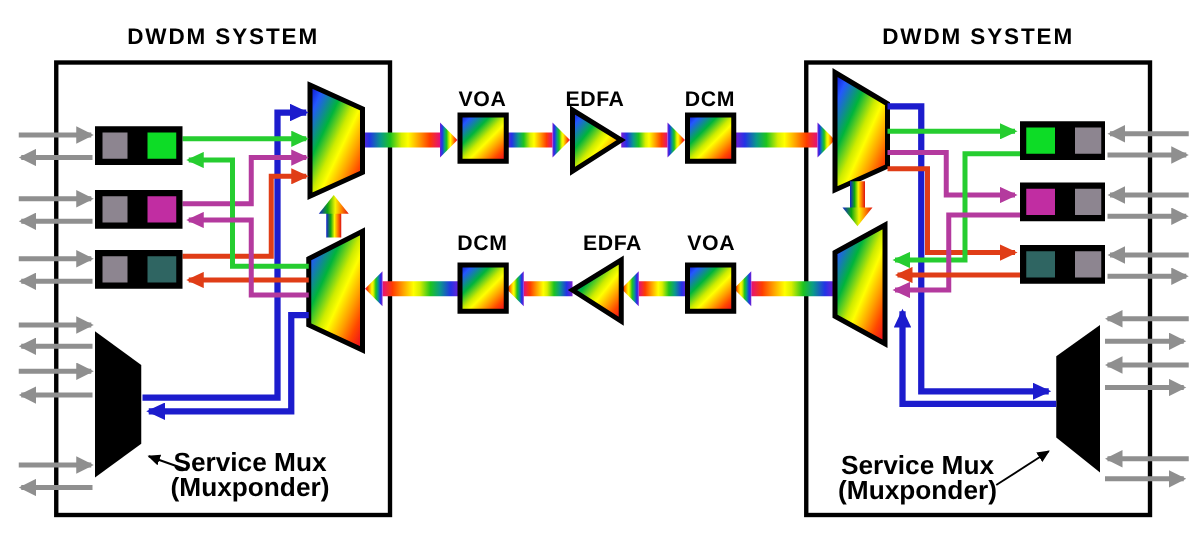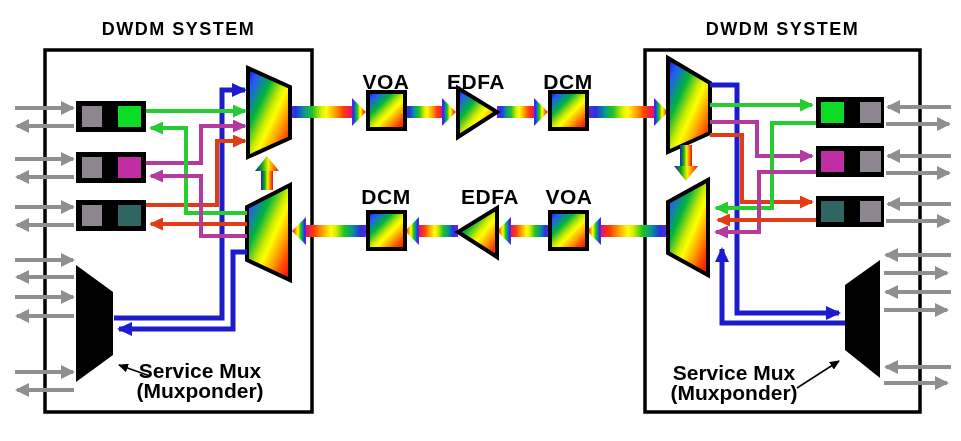--- a/index.html
+++ b/index.html
@@ -1,21 +1,21 @@
 <!DOCTYPE html>
 <html style="--ch-green: #0ddc26; --ch-magenta: #c12da2; --ch-teal: #2f6562; --module-gray: #8d8590; --wire-green: #26cd30; --wire-magenta: #b43a9e; --wire-red: #e03d17; --wire-blue: #1c1ccd; --client-gray: #8f8f8f; --outline: #000000;"><head>
 <meta charset="utf-8">
 <style>
   html,body{margin:0;padding:0;background:#fff;}
   .stage{position:relative;width:961px;height:441px;background:#fff;overflow:hidden;
          font-family:"Liberation Sans",sans-serif;}
   .stage svg{position:absolute;left:0;top:0;}
   .lbl{position:absolute;color:#000;font-weight:bold;text-align:center;white-space:nowrap;}
   .title{font-size:18px;letter-spacing:1.5px;}
-  .comp{font-size:21px;letter-spacing:0.5px;}
+  .comp{font-size:17px;letter-spacing:0.5px;}
   .smx{font-size:21px;line-height:20px;}
   
   .f-chgreen{fill:var(--ch-green);}   .f-chmagenta{fill:var(--ch-magenta);}
   .f-chteal{fill:var(--ch-teal);}     .f-gray{fill:var(--module-gray);}
   .s-green{stroke:var(--wire-green);} .s-magenta{stroke:var(--wire-magenta);}
   .s-red{stroke:var(--wire-red);}     .s-blue{stroke:var(--wire-blue);}
   .s-gray{stroke:var(--client-gray);}
   .fh-green{fill:var(--wire-green);}  .fh-magenta{fill:var(--wire-magenta);}
   .fh-red{fill:var(--wire-red);}      .fh-blue{fill:var(--wire-blue);}
   .fh-gray{fill:var(--client-gray);}  .fh-black{fill:#000;}

